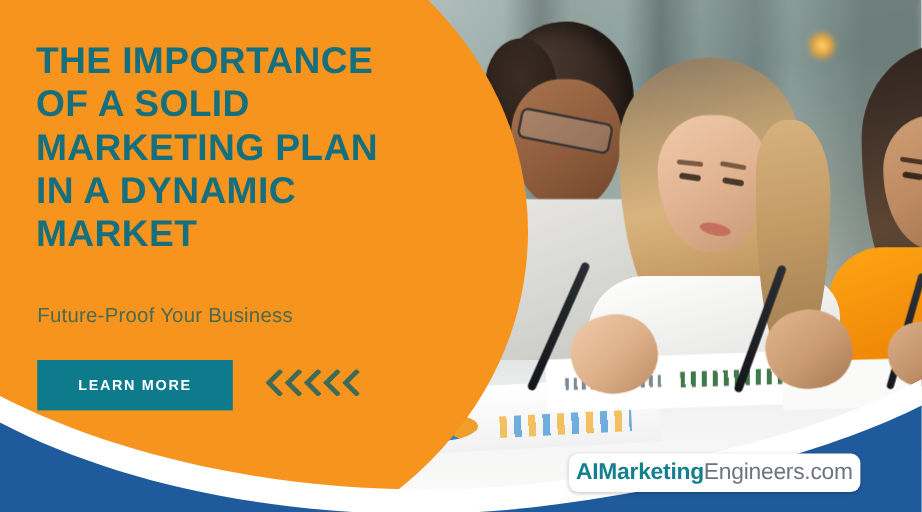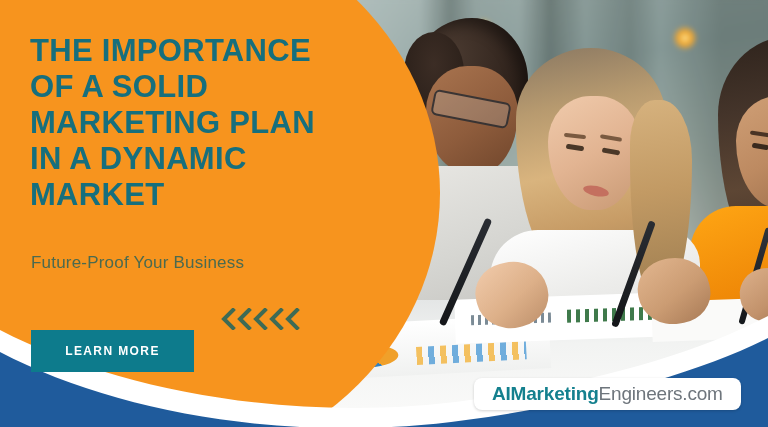--- a/index.html
+++ b/index.html
@@ -343,39 +343,38 @@
     color: #ffffff;
     font-family: "Liberation Sans", sans-serif;
     font-weight: 700;
     font-size: 12px;
     letter-spacing: 1.4px;
     text-transform: uppercase;
     cursor: pointer;
     display: flex;
     align-items: center;
     justify-content: center;
-    margin-top: 30px;
   }
   .chevrons {
     position: absolute;
     left: 221px;
     top: 308px;
     display: flex;
     gap: 1px;
     align-items: center;
   }
   .chevrons svg { display: block; }
 
   
   .logo-pill {
     position: absolute;
     left: 474px;
     top: 378px;
     height: 32px;
-    padding: 0 18px;
+    padding: 0 6px;
     border-radius: 8px;
     background: #ffffff;
     display: flex;
     align-items: center;
     box-shadow: 0 1px 3px rgba(0,0,0,0.18);
   }
   .logo-text {
     font-family: "Liberation Sans", sans-serif;
     font-size: 19px;
     letter-spacing: -0.2px;

